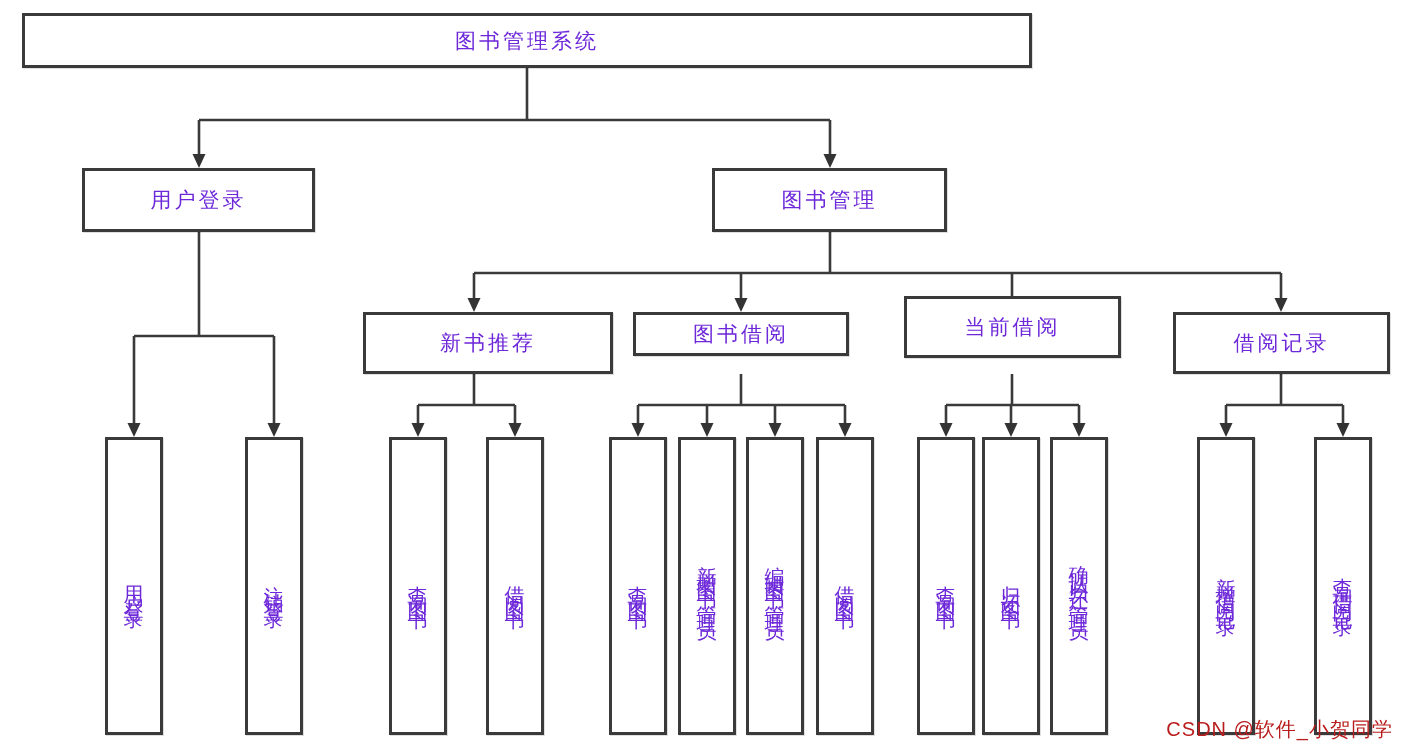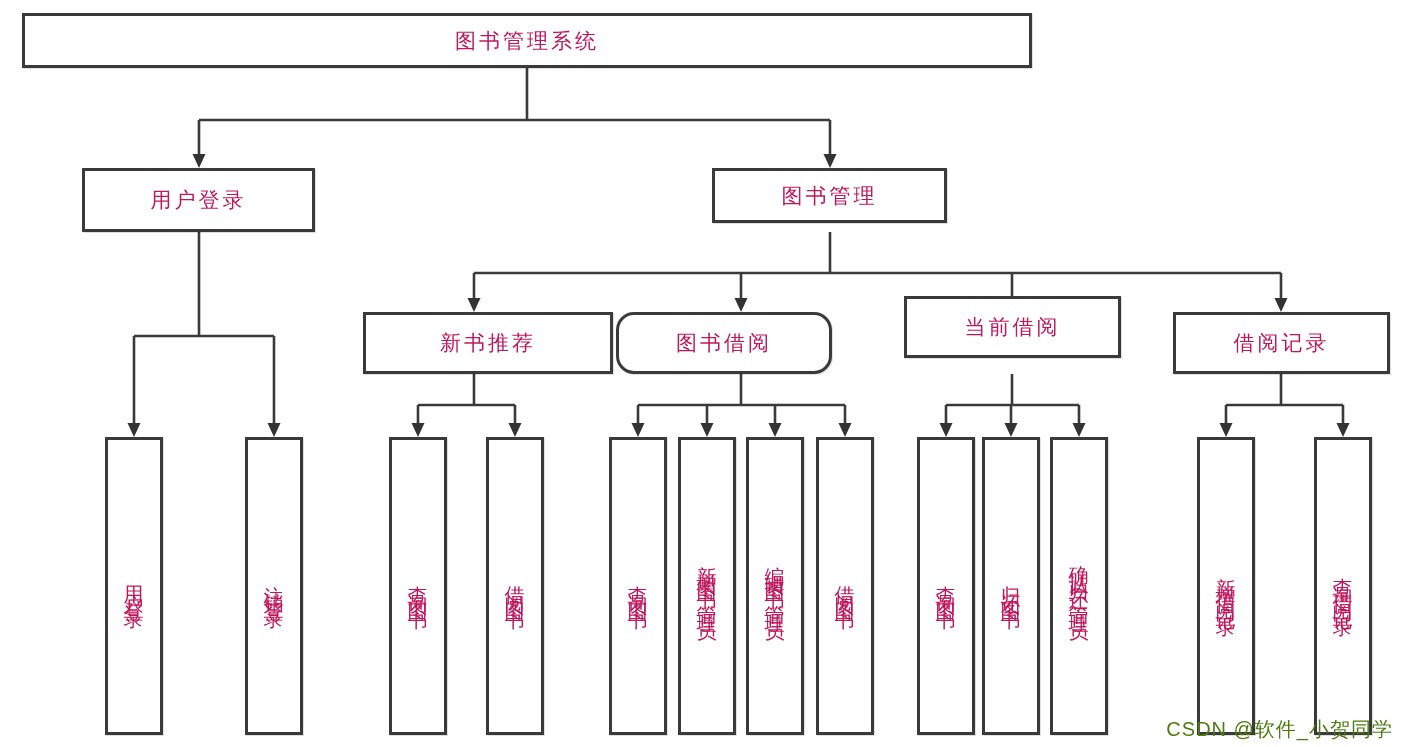--- a/index.html
+++ b/index.html
@@ -24,21 +24,21 @@
   .box {
     position: absolute;
     box-sizing: border-box;
     background: #ffffff;
     border: 3px solid #3a3a3a;
     box-shadow: 1px 1px 0 rgba(0,0,0,0.12);
     display: flex;
     align-items: center;
     justify-content: center;
     z-index: 2;
-    color: #be185d;
+    color: #6d28d9;
   }
   .hbox {
     font-size: 21px;
     letter-spacing: 3px;
     white-space: nowrap;
   }
   .vbox {
     width: 58px;
     top: 437px;
     height: 298px;
@@ -49,21 +49,21 @@
     text-orientation: mixed;
     letter-spacing: 8px;
     line-height: 1;
     white-space: nowrap;
   }
   .watermark {
     position: absolute;
     top: 716px;
     right: 12px;
     font-size: 20px;
-    color: #4d7c0f;
+    color: #b91c1c;
     z-index: 3;
     white-space: nowrap;
     letter-spacing: 1px;
   }
 </style>
 </head>
 <body>
 
 <div class="stage">
 
@@ -106,24 +106,24 @@
       <polygon points="1004.5,423 1017.5,423 1011,437"></polygon>
       <polygon points="1072.5,423 1085.5,423 1079,437"></polygon>
       <polygon points="1219.5,423 1232.5,423 1226,437"></polygon>
       <polygon points="1336.5,423 1349.5,423 1343,437"></polygon>
     </g>
   </svg>
 
   <div class="box hbox" style="left:22px; top:13px; width:1010px; height:55px;">图书管理系统</div>
 
   <div class="box hbox" style="left:82px; top:168px; width:233px; height:64px;">用户登录</div>
-  <div class="box hbox" style="left:712px; top:168px; width:235px; height:55px;">图书管理</div>
+  <div class="box hbox" style="left:712px; top:168px; width:235px; height:64px;">图书管理</div>
 
   <div class="box hbox" style="left:363px; top:312px; width:250px; height:62px;">新书推荐</div>
-  <div class="box hbox" style="left:616px; top:312px; width:216px; height:62px;border-radius:18px;">图书借阅</div>
+  <div class="box hbox" style="left:633px; top:312px; width:216px; height:44px;">图书借阅</div>
   <div class="box hbox" style="left:904px; top:296px; width:217px; height:62px;">当前借阅</div>
   <div class="box hbox" style="left:1173px; top:312px; width:217px; height:62px;">借阅记录</div>
 
   <div class="box vbox" style="left:105px;">
     <span class="vtext">用户登录</span>
   </div>
   <div class="box vbox" style="left:245px;">
     <span class="vtext">注销登录</span>
   </div>
 

